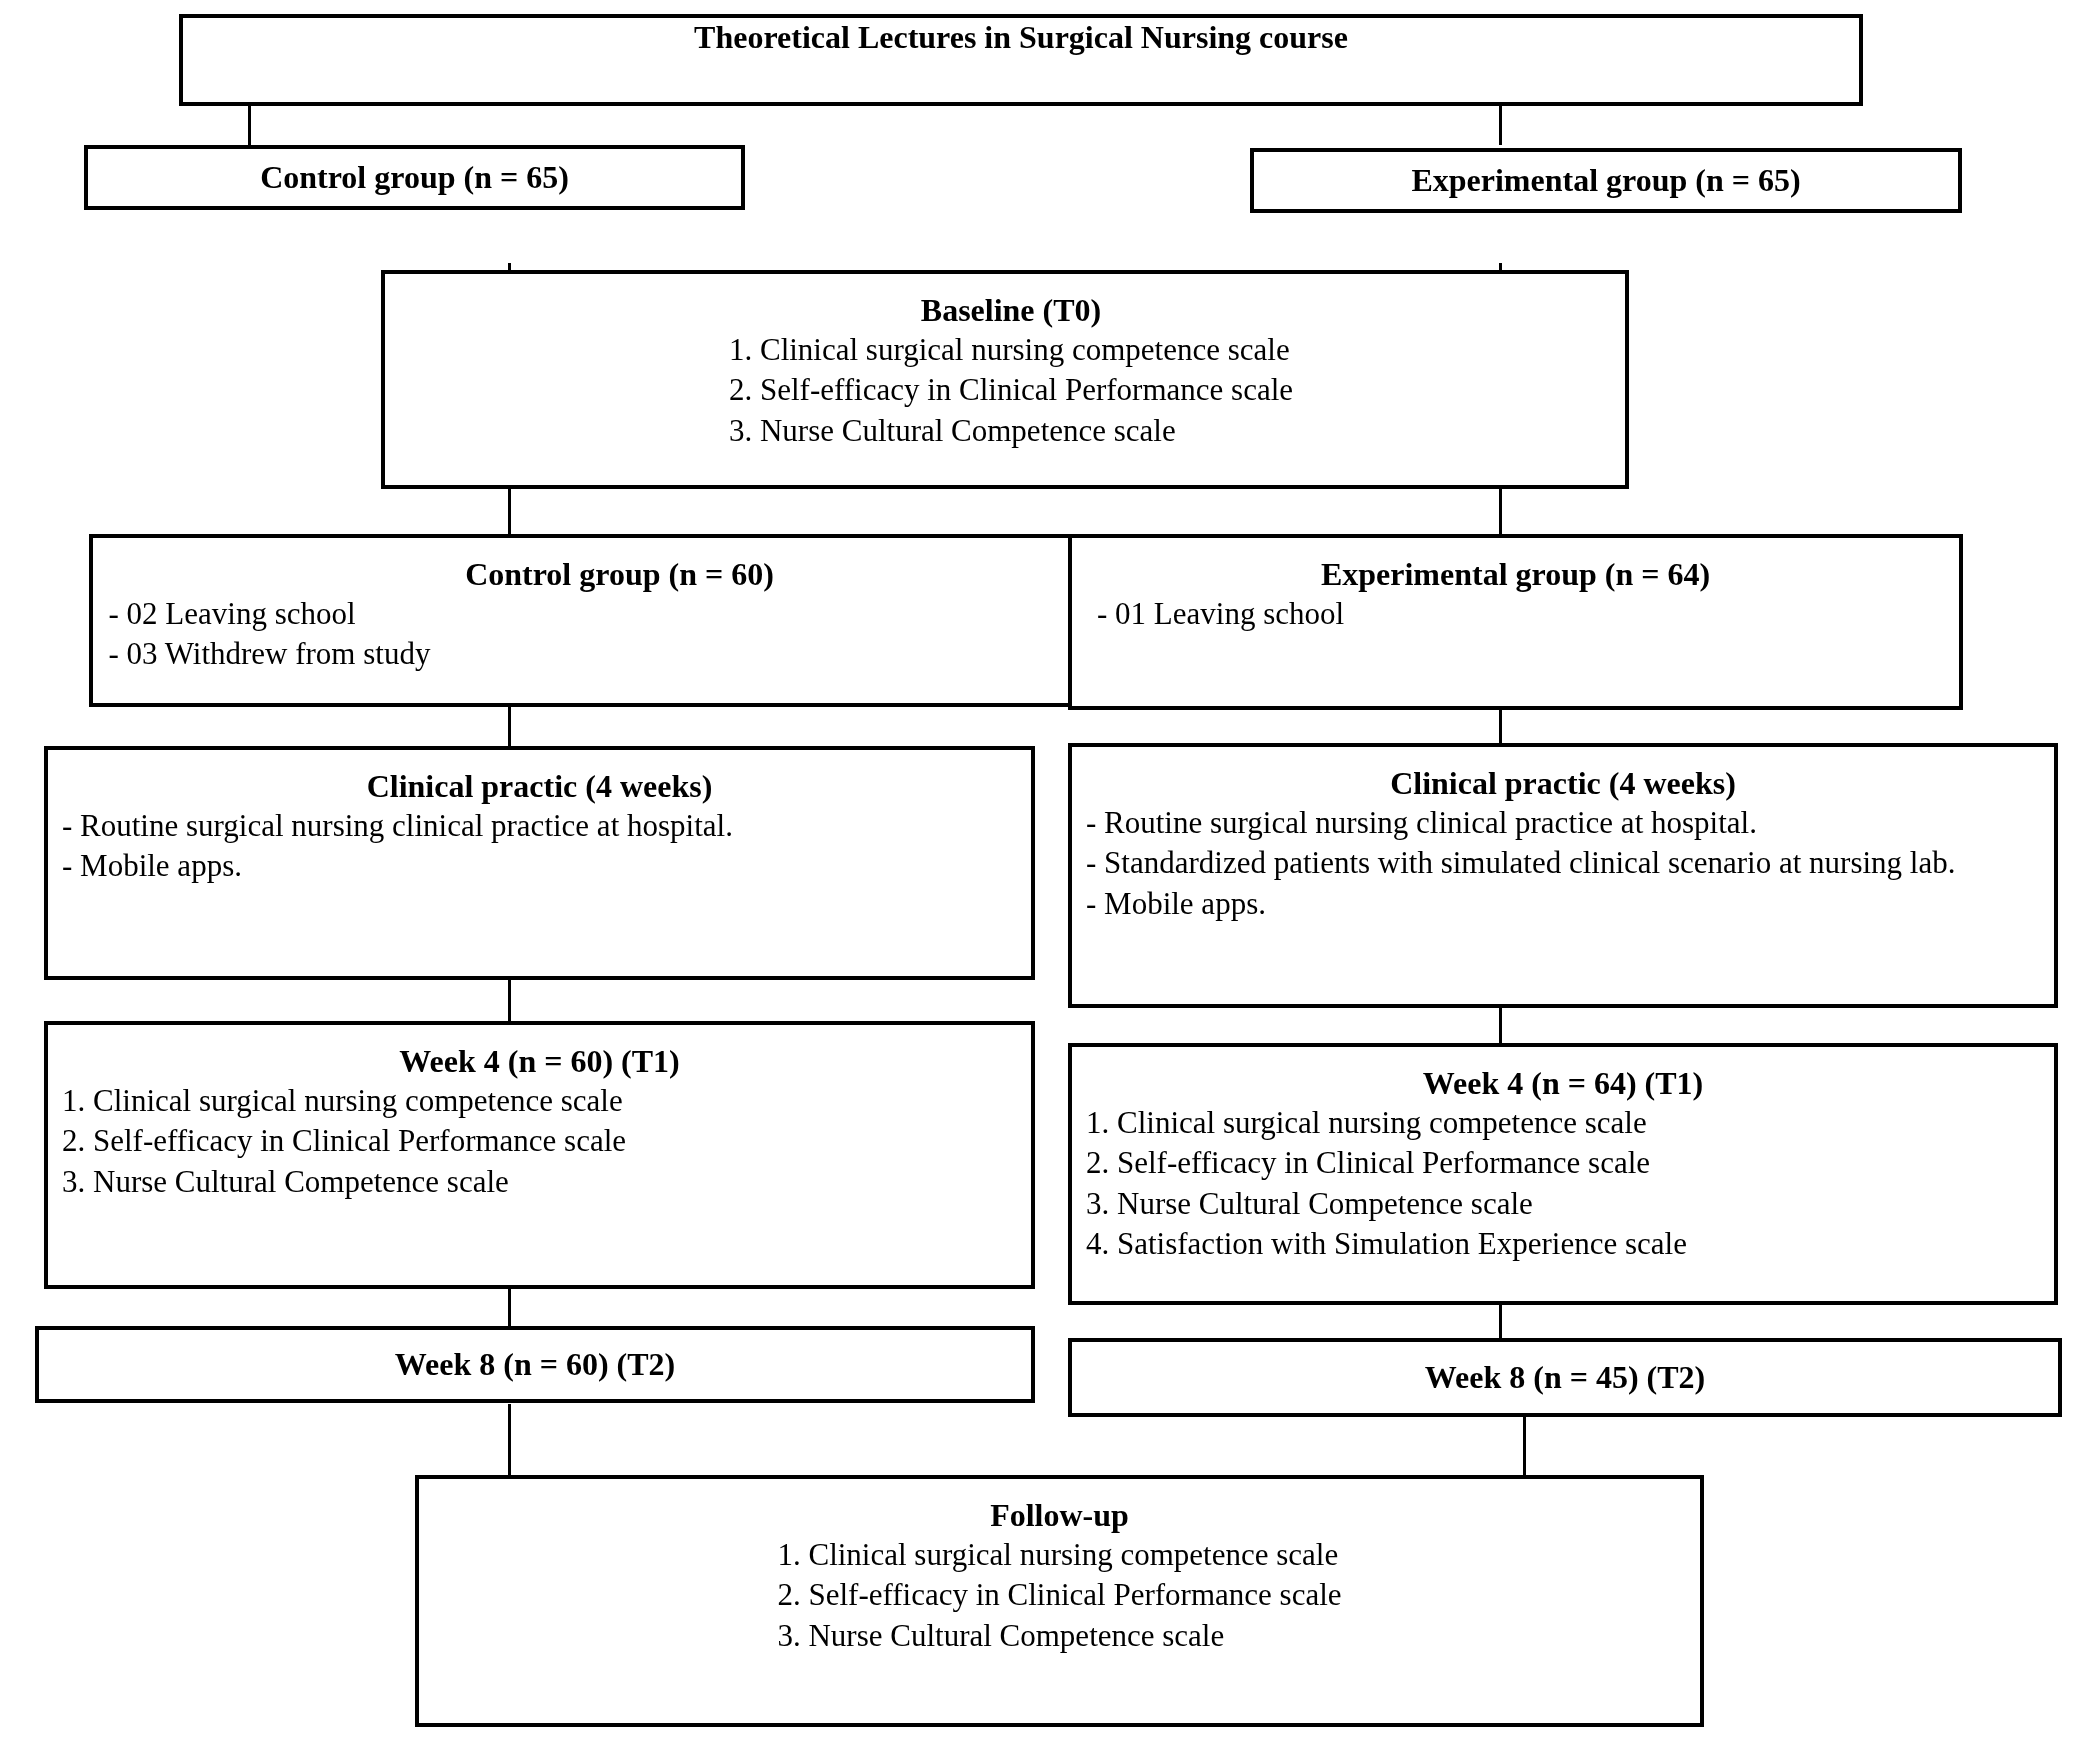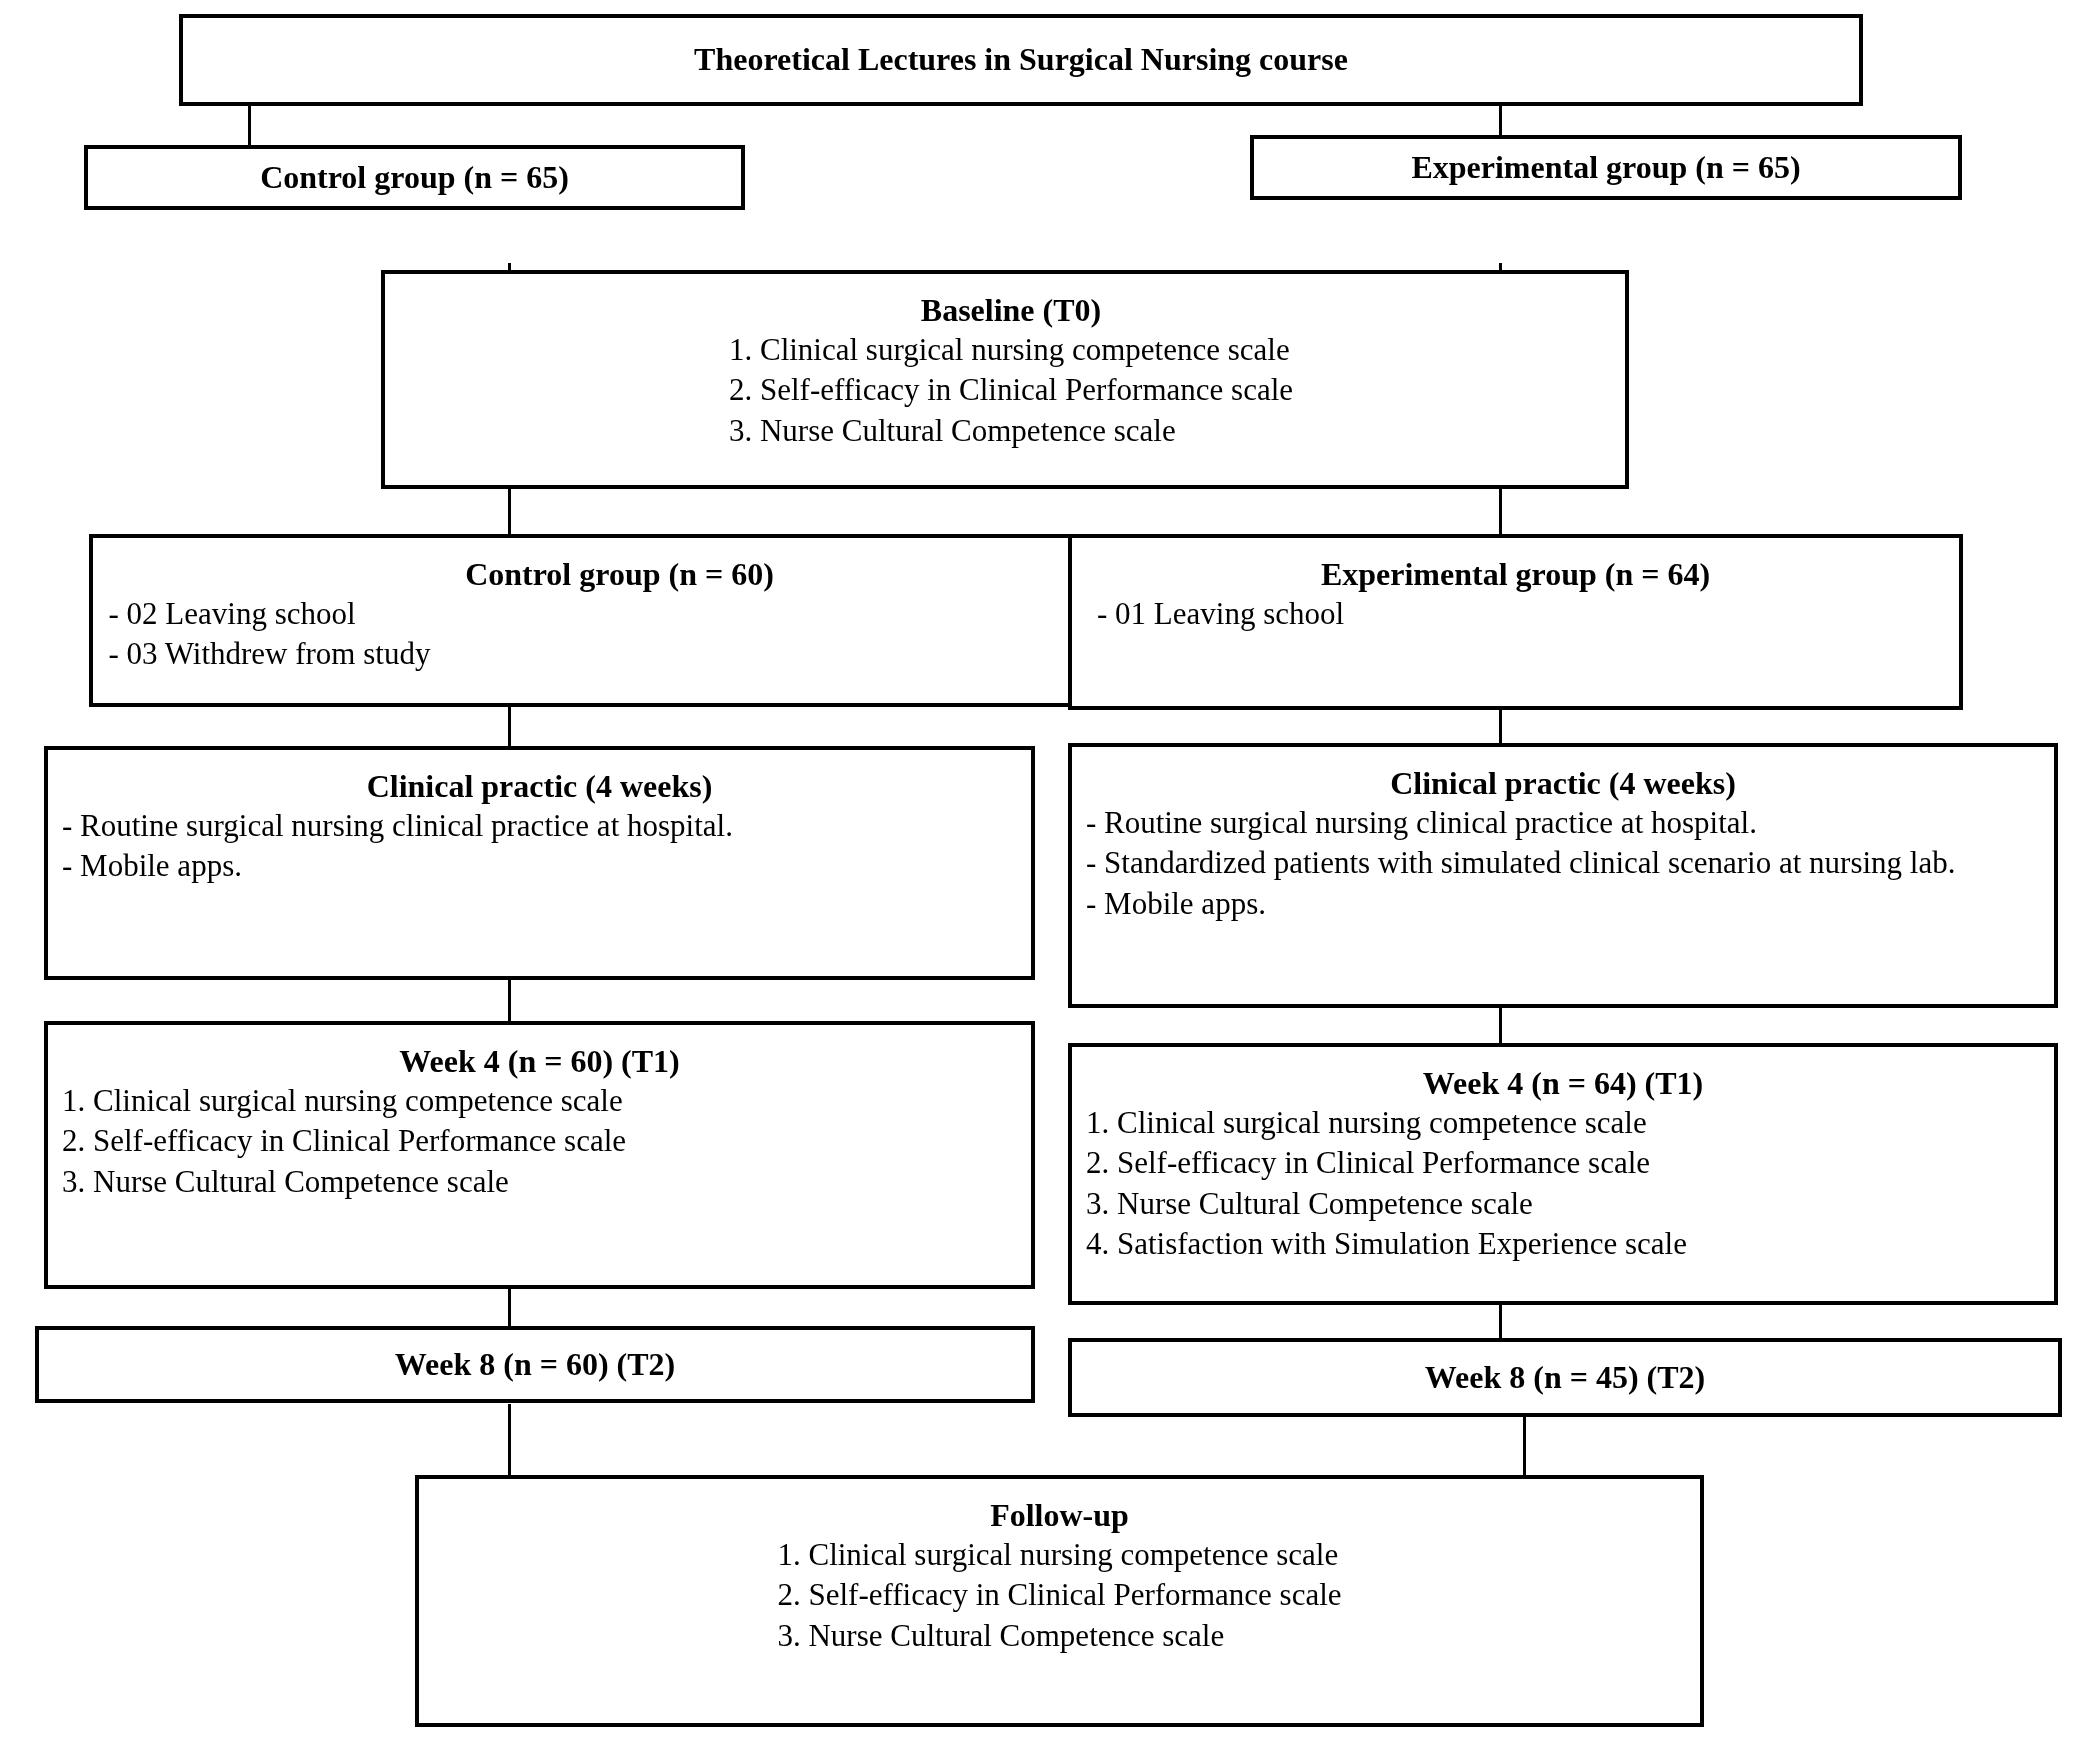--- a/index.html
+++ b/index.html
@@ -72,29 +72,29 @@
 
   <div class="connector" style="left:508px; top:980px; height:41px;"></div>
   <div class="connector" style="left:1499px; top:1008px; height:35px;"></div>
 
   <div class="connector" style="left:508px; top:1289px; height:37px;"></div>
   <div class="connector" style="left:1499px; top:1305px; height:34px;"></div>
 
   <div class="connector" style="left:508px; top:1404px; height:71px;"></div>
   <div class="connector" style="left:1523px; top:1417px; height:59px;"></div>
 
-  <div class="box" style="left:179px; top:14px; width:1684px; height:92px; display:flex; align-items:center; justify-content:center;">
+  <div class="box" style="left:179px; top:14px; width:1684px; height:92px; display:flex; justify-content:center;">
     <div class="box-title">Theoretical Lectures in Surgical Nursing course</div>
   </div>
 
   <div class="box" style="left:84px; top:145px; width:661px; height:65px; display:flex; align-items:center; justify-content:center;">
     <div class="box-title">Control group (n = 65)</div>
   </div>
 
-  <div class="box" style="left:1250px; top:135px; width:712px; height:65px; display:flex; align-items:center; justify-content:center;">
+  <div class="box" style="left:1250px; top:148px; width:712px; height:65px; display:flex; align-items:center; justify-content:center;">
     <div class="box-title">Experimental group (n = 65)</div>
   </div>
 
   <div class="box pad-t-lg" style="left:381px; top:270px; width:1248px; height:219px;padding-left:12px;">
     <div class="box-title">Baseline (T0)</div>
     <div class="items centered-block">
       <div class="item">1. Clinical surgical nursing competence scale</div>
       <div class="item">2. Self-efficacy in Clinical Performance scale</div>
       <div class="item">3. Nurse Cultural Competence scale</div>
     </div>

